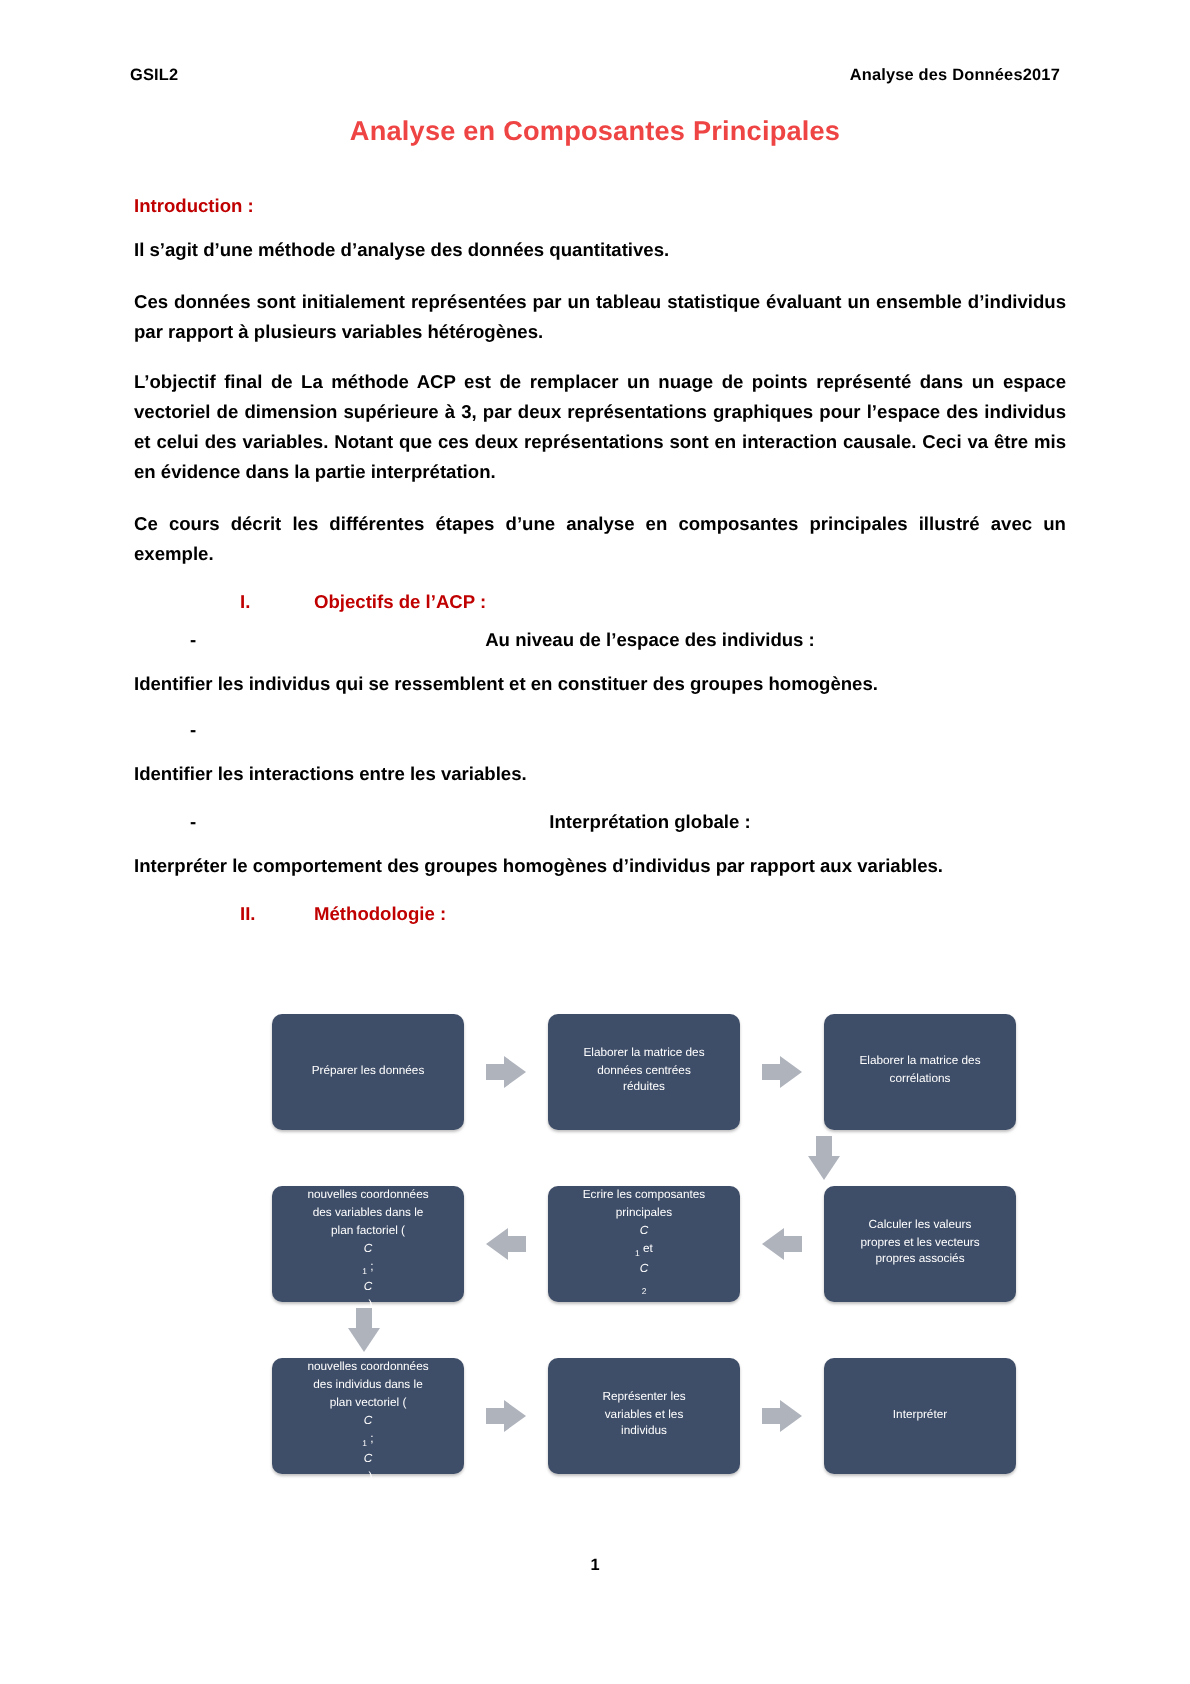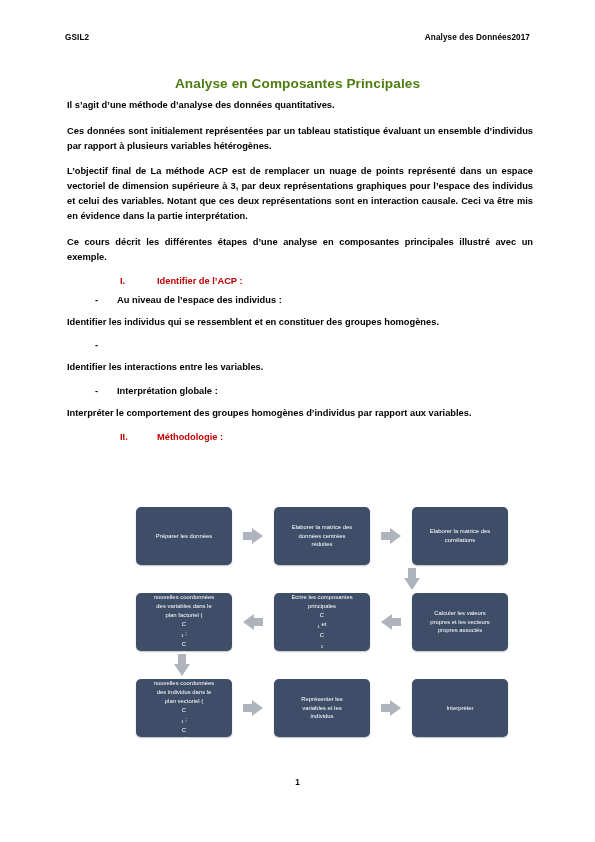--- a/index.html
+++ b/index.html
@@ -38,24 +38,24 @@
     letter-spacing: 0.1px;
   }
   .doc-header .hdr-left   { flex: 0 0 auto; }
   .doc-header .hdr-center { flex: 1 1 auto; text-align: right; }
   .doc-header .hdr-right  { flex: 0 0 auto; }
 
   
   .doc-title {
     position: absolute;
     left: 65px;
-    top: 76px;
+    top: 58px;
     width: 465px;
     text-align: center;
-    color: #4d7c0f;
+    color: #ef4444;
     font-size: 13.6px;
     font-weight: bold;
     letter-spacing: 0.1px;
   }
 
   
   .body-flow {
     position: absolute;
     left: 67px;
     top: 98px;
@@ -90,21 +90,21 @@
 
   
   .dash-item {
     display: flex;
     font-size: 9.3px;
     font-weight: bold;
     margin: 0 0 10px 0;
     padding-left: 28px;
   }
   .dash-item .dash { width: 22px; flex: 0 0 22px; }
-  .dash-item .lbl  { flex: 1 1 auto; }
+  .dash-item .lbl  { flex: 1 1 auto; text-align: center; }
 
   
   .flow {
     position: absolute;
     left: 136px;
     top: 507px;
     width: 372px;
   }
   .flow-row {
     display: flex;
@@ -231,29 +231,30 @@
   <div class="doc-header">
     <span class="hdr-left">GSIL2</span>
     <span class="hdr-center">Analyse des Données</span>
     <span class="hdr-right">2017</span>
   </div>
 
   <div class="doc-title">Analyse en Composantes Principales</div>
 
   <div class="body-flow">
 
+    <div class="sec-head">Introduction :</div>
 
     <p class="para">Il s’agit d’une méthode d’analyse des données quantitatives.</p>
     <p class="para">Ces données sont initialement représentées par un tableau statistique évaluant un ensemble d’individus par rapport à plusieurs variables hétérogènes.</p>
     <p class="para">L’objectif final de La méthode ACP est de remplacer un nuage de points représenté dans un espace vectoriel de dimension supérieure à 3, par deux représentations graphiques pour l’espace des individus et celui des variables. Notant que ces deux représentations sont en interaction causale. Ceci va être mis en évidence dans la partie interprétation.</p>
     <p class="para tight">Ce cours décrit les différentes étapes d’une analyse en composantes principales illustré avec un exemple.</p>
 
     <div class="num-head">
       <span class="num">I.</span>
-      <span class="lbl">Identifier de l’ACP :</span>
+      <span class="lbl">Objectifs de l’ACP :</span>
     </div>
 
     <div class="dash-item">
       <span class="dash">-</span>
       <span class="lbl">Au niveau de l’espace des individus :</span>
     </div>
     <p class="para">Identifier les individus qui se ressemblent et en constituer des groupes homogènes.</p>
 
     <div class="dash-item">
       <span class="dash">-</span>

